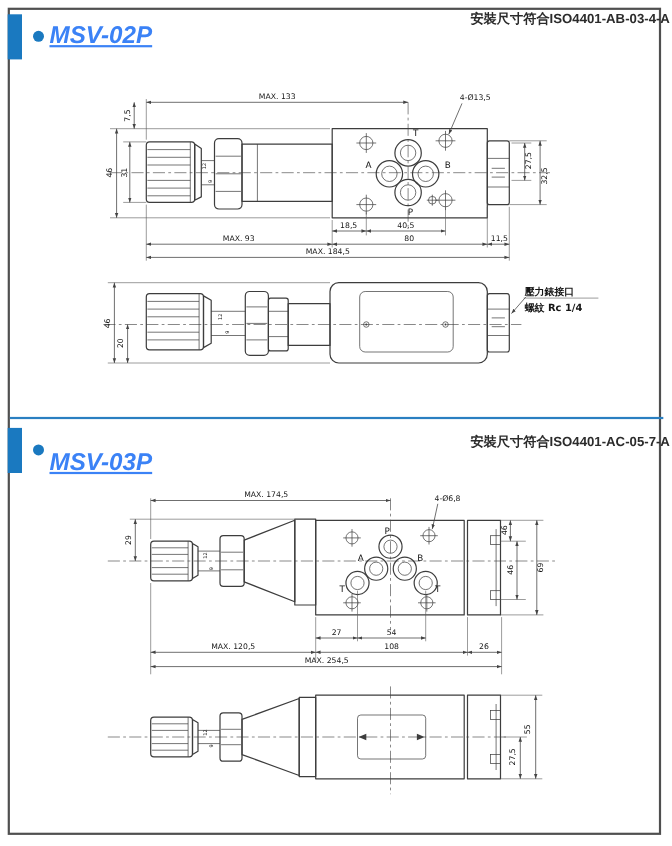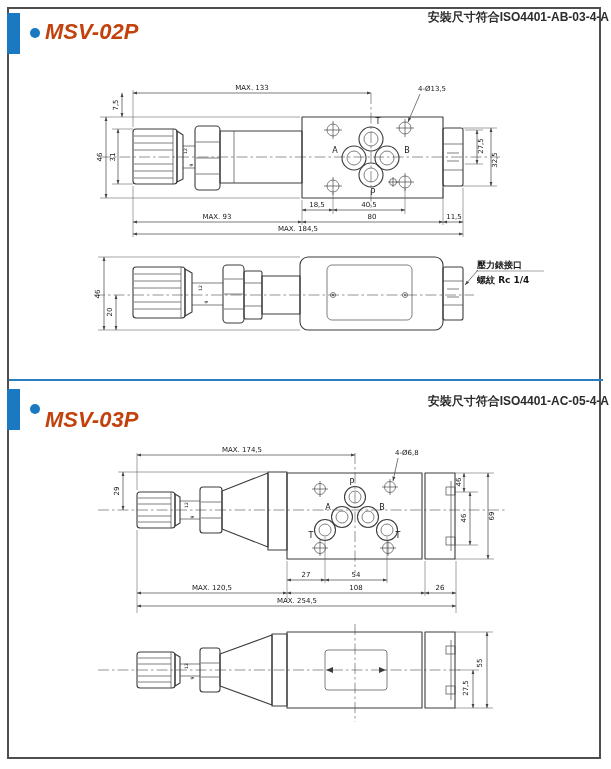--- a/index.html
+++ b/index.html
@@ -4,21 +4,21 @@
 <style>
   html,body{margin:0;padding:0;}
   body{width:611px;height:769px;background:#fff;position:relative;overflow:hidden;
        font-family:"Liberation Sans",sans-serif;}
   .frame{position:absolute;left:7px;top:7px;width:594px;height:752px;
          border:2px solid #4f4f4f;box-sizing:border-box;}
   .divider{position:absolute;left:9px;top:379px;width:594px;height:2px;background:#2a7fc1;}
   .sec-bar{position:absolute;left:7px;width:13px;height:41px;background:#1a79c0;}
   .bullet{position:absolute;left:30px;width:10px;height:10px;border-radius:50%;background:#1a79c0;}
   .sec-title{position:absolute;left:45px;font-size:22px;font-weight:bold;font-style:italic;
-             color:#c2410c;white-space:nowrap;}
+             color:#3b82f6;white-space:nowrap;text-decoration:underline;}
   .sec-std{position:absolute;right:2px;font-size:12px;font-weight:bold;color:#2b2b2b;white-space:nowrap;}
   svg{position:absolute;overflow:visible;}
   .ol{fill:none;stroke:#3d3d3d;stroke-width:1.1;stroke-linejoin:round;}
   .thin{fill:none;stroke:#3d3d3d;stroke-width:0.65;}
   .cl{fill:none;stroke:#5a5a5a;stroke-width:0.65;stroke-dasharray:11 3 2.5 3;}
   .ext{stroke:#5a5a5a;stroke-width:0.55;fill:none;}
   .dim{stroke:#444;stroke-width:0.7;fill:none;}
   text.d{font-family:"DejaVu Sans",sans-serif;font-size:7px;fill:#161616;}
   text.dd{font-family:"DejaVu Sans",sans-serif;font-size:4.5px;fill:#161616;}
   text.port{font-family:"DejaVu Sans",sans-serif;font-size:8px;fill:#161616;}
@@ -235,21 +235,21 @@
     <line class="dim" x1="392" y1="27" x2="379" y2="42" marker-end="url(#arr)"></line>
     <line class="ext" x1="390" y1="28" x2="458" y2="28"></line>
     <text class="co" x="391" y="25">壓力錶接口</text>
     <text class="co" x="391" y="40">螺紋 Rc 1/4</text>
   </g>
 </svg>
 
 <div class="sec-bar" style="top:389px;"></div>
 <div class="bullet" style="top:404px;"></div>
 <div class="sec-title" style="top:407px;">MSV-03P</div>
-<div class="sec-std" style="top:393px;">安裝尺寸符合ISO4401-AC-05-4-A</div>
+<div class="sec-std" style="top:393px;">安裝尺寸符合ISO4401-AC-05-7-A</div>
 
 <svg style="left:90px;top:443px;" width="480" height="178" viewBox="0 0 480 178">
   <line class="cl" x1="8" y1="67" x2="417" y2="67"></line>
   <line class="cl" x1="265" y1="10" x2="265" y2="130"></line>
   <g>
     <rect class="ol" x="47" y="49" width="38" height="36" rx="3"></rect>
     <line class="thin" x1="48" y1="55" x2="81" y2="55"></line>
     <line class="thin" x1="48" y1="61" x2="81" y2="61"></line>
     <line class="thin" x1="48" y1="73" x2="81" y2="73"></line>
     <line class="thin" x1="48" y1="79" x2="81" y2="79"></line>

